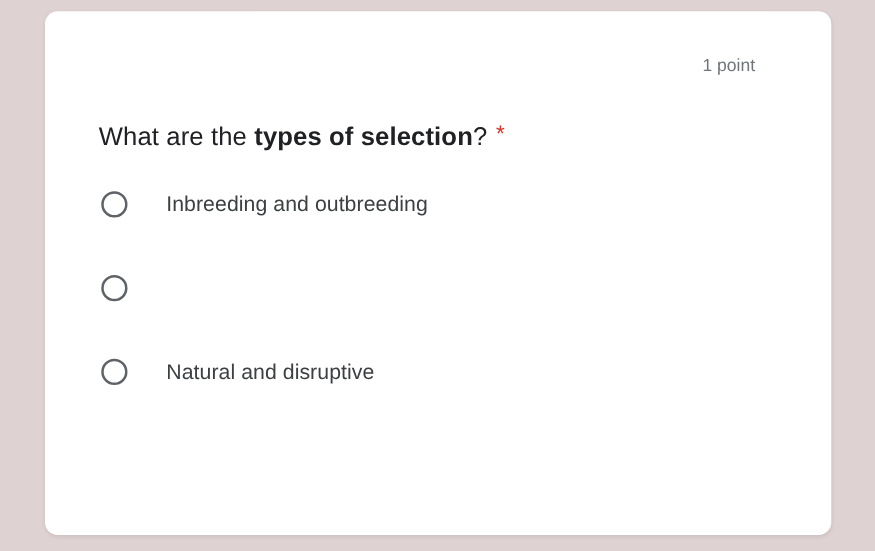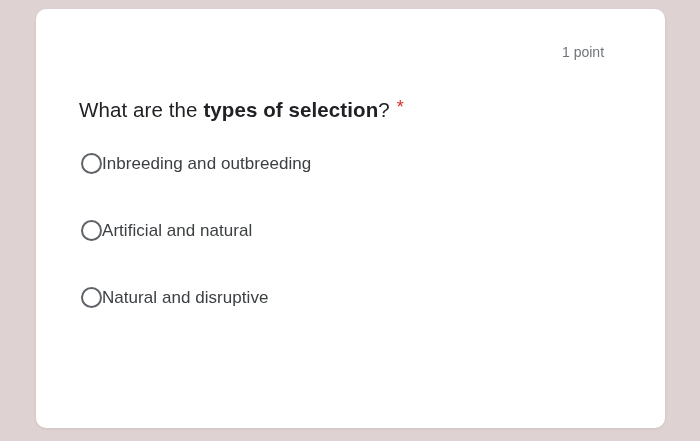--- a/index.html
+++ b/index.html
@@ -84,20 +84,21 @@
     min-width: 21px;
     border: 2px solid #5f6368;
     border-radius: 50%;
     box-sizing: border-box;
     margin-left: 2px;
   }
   .option-label {
     font-size: 17px;
     line-height: 24px;
     color: #3c4043;
+    margin-left: 31px;
     letter-spacing: 0.05px;
     white-space: nowrap;
   }
 </style>
 </head>
 <body>
 
 <div class="page">
 
   <div class="question-card">
@@ -112,21 +113,20 @@
     <div class="options-list">
 
       <div class="option-row">
         <span class="radio-outer"></span>
         <span class="option-label">Inbreeding and outbreeding</span>
       </div>
 
 
       <div class="option-row">
         <span class="radio-outer"></span>
-        <span class="option-label">Artificial and natural</span>
       </div>
 
       <div class="option-row">
         <span class="radio-outer"></span>
         <span class="option-label">Natural and disruptive</span>
       </div>
 
     </div>
 
   </div>

